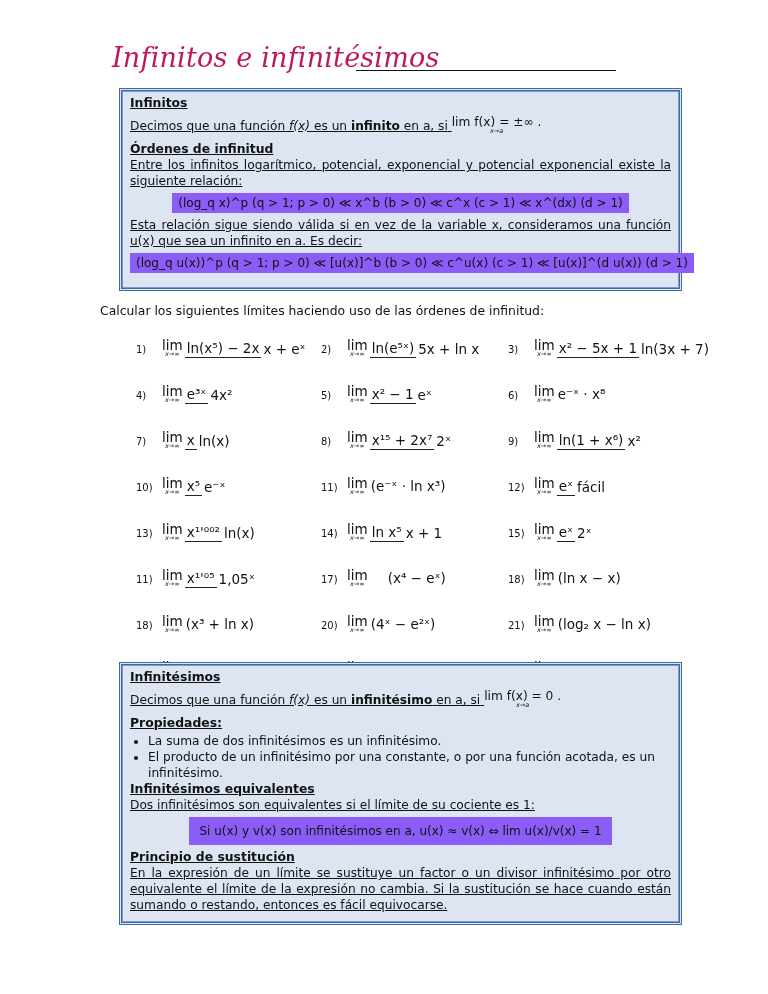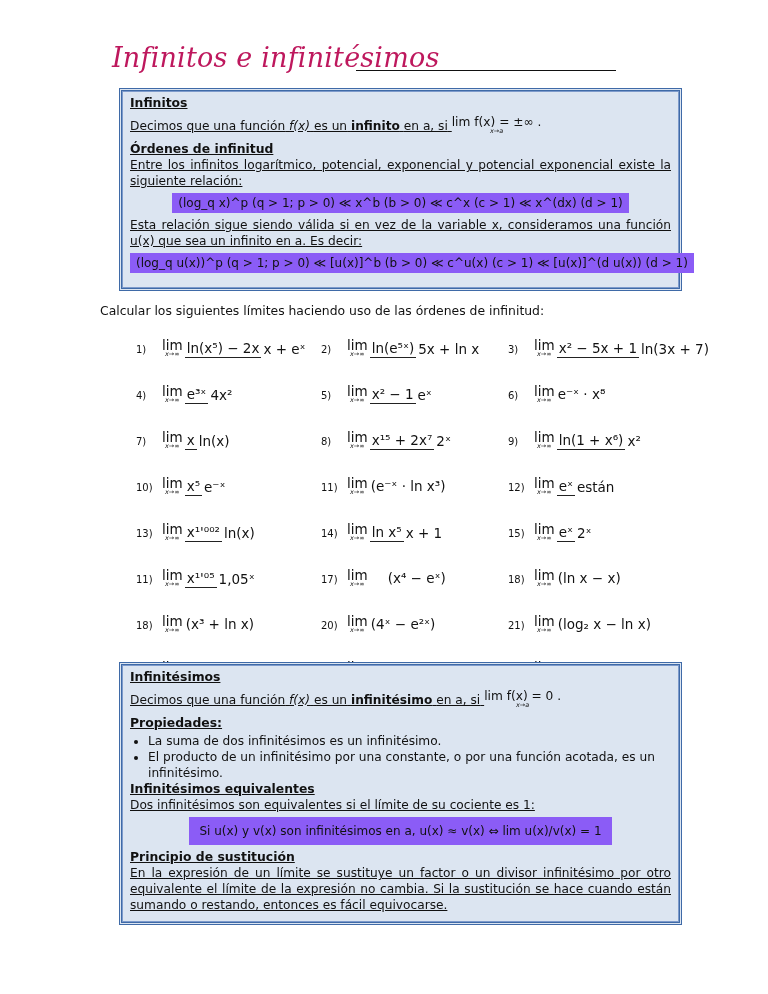--- a/index.html
+++ b/index.html
@@ -209,21 +209,21 @@
       </div>
       <div class="ex c2">
         <span class="num">12)</span>
         <span class="expr">
           <span class="lim">
             <span>lim</span>
             <span class="sub">x→∞</span>
           </span>
           <span class="frac">
             <span class="n">eˣ</span>
-            <span class="d">están</span>
+            <span class="d">fácil</span>
           </span>
         </span>
       </div>
     </div>
     <div class="row">
       <div class="ex c0">
         <span class="num">13)</span>
         <span class="expr">
           <span class="lim">
             <span>lim</span>

